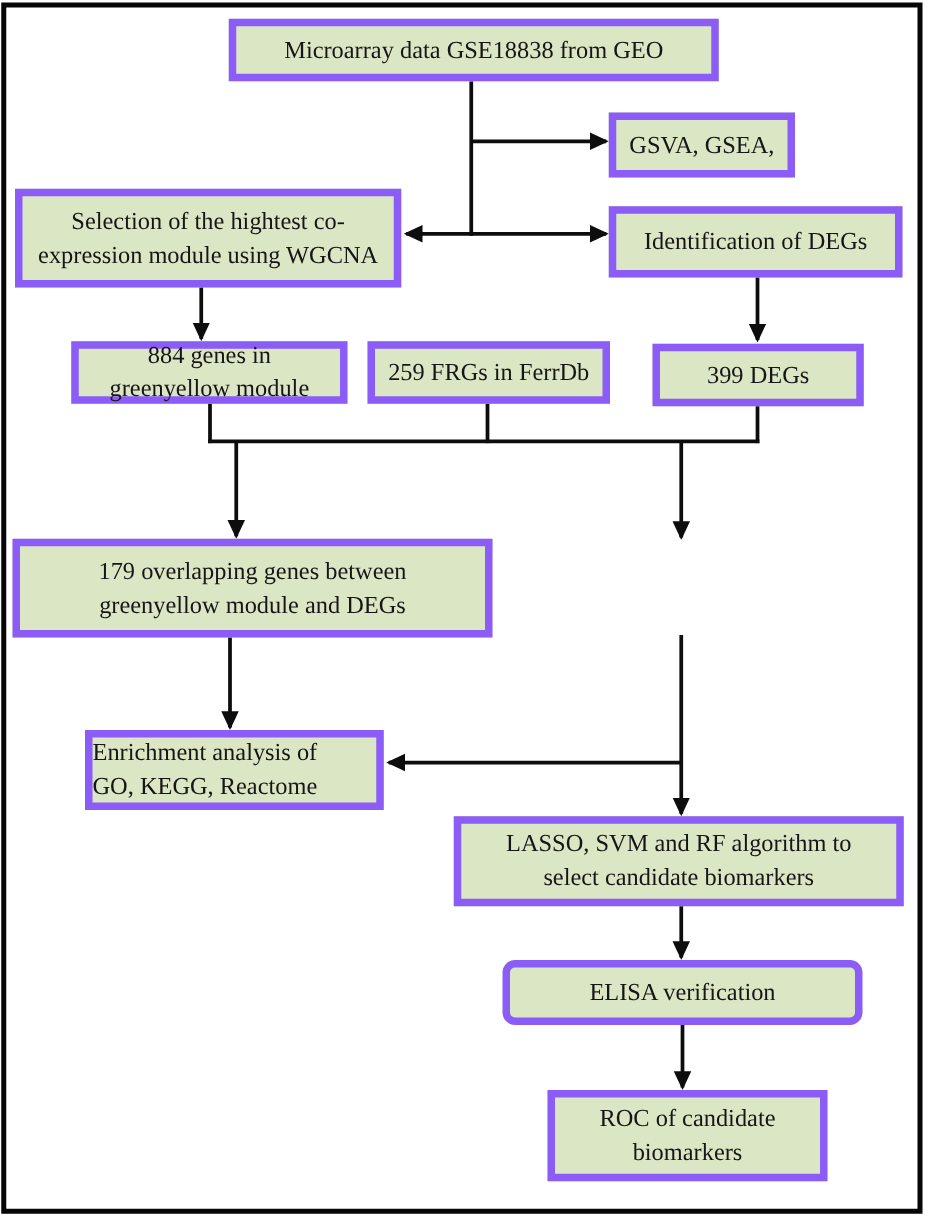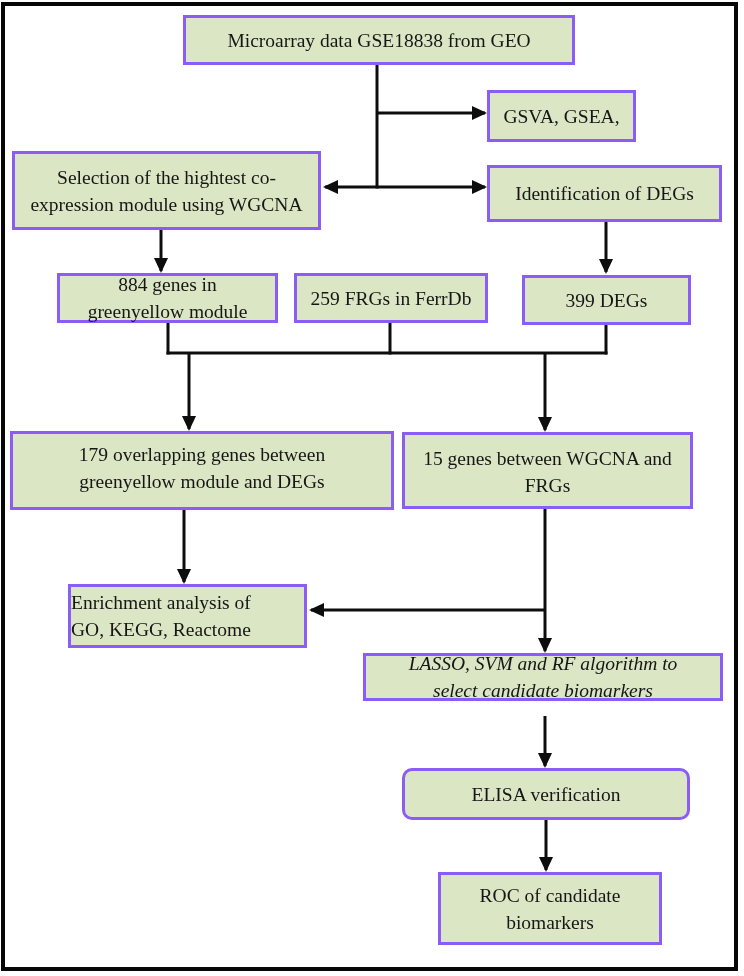--- a/index.html
+++ b/index.html
@@ -14,21 +14,21 @@
     position:absolute; left:1px; top:2px;
     width:737px; height:969px;
     border:4px solid #060606;
     box-sizing:border-box;
     pointer-events:none;
   }
   svg.wires { position:absolute; left:0; top:0; pointer-events:none; }
   .node {
     position:absolute;
     background:#dbe6c4;
-    border:3px solid #8b5cf6;
+    border:6px solid #8b5cf6;
     box-sizing:border-box;
     display:flex; align-items:center; justify-content:center;
     text-align:center;
     color:#161616;
     font-size:19.5px;
     line-height:27px;
   }
   .node .lbl { white-space:pre-line; }
   .node.left-align { justify-content:flex-start; text-align:left; }
 </style>
@@ -104,31 +104,27 @@
 
   <div class="node" style="left:522px; top:275px; width:169px; height:50px;">
     <span class="lbl">399 DEGs</span>
   </div>
 
   <div class="node" style="left:10px;  top:431px; width:384px; height:79px; align-items:flex-start; padding-top:7px;">
     <span class="lbl">179 overlapping genes between
 greenyellow module and DEGs</span>
   </div>
 
-  <div class="node" style="left:402px; top:432px; width:291px; height:77px; align-items:flex-start; padding-top:10px;">
-    <span class="lbl">15 genes between WGCNA and
-FRGs</span>
-  </div>
 
   <div class="node left-align" style="left:68px;  top:584px; width:239px; height:64px;">
     <span class="lbl">Enrichment analysis of
 GO, KEGG, Reactome</span>
   </div>
 
-  <div class="node" style="left:363px; top:653px; width:360px; height:48px;font-style:italic;">
+  <div class="node" style="left:363px; top:653px; width:360px; height:72px;">
     <span class="lbl">LASSO, SVM and RF algorithm to
 select candidate biomarkers</span>
   </div>
 
   <div class="node" style="left:402px; top:768px; width:288px; height:52px;border-radius:10px;">
     <span class="lbl">ELISA verification</span>
   </div>
 
   <div class="node" style="left:438px; top:872px; width:224px; height:73px;">
     <span class="lbl">ROC of candidate

